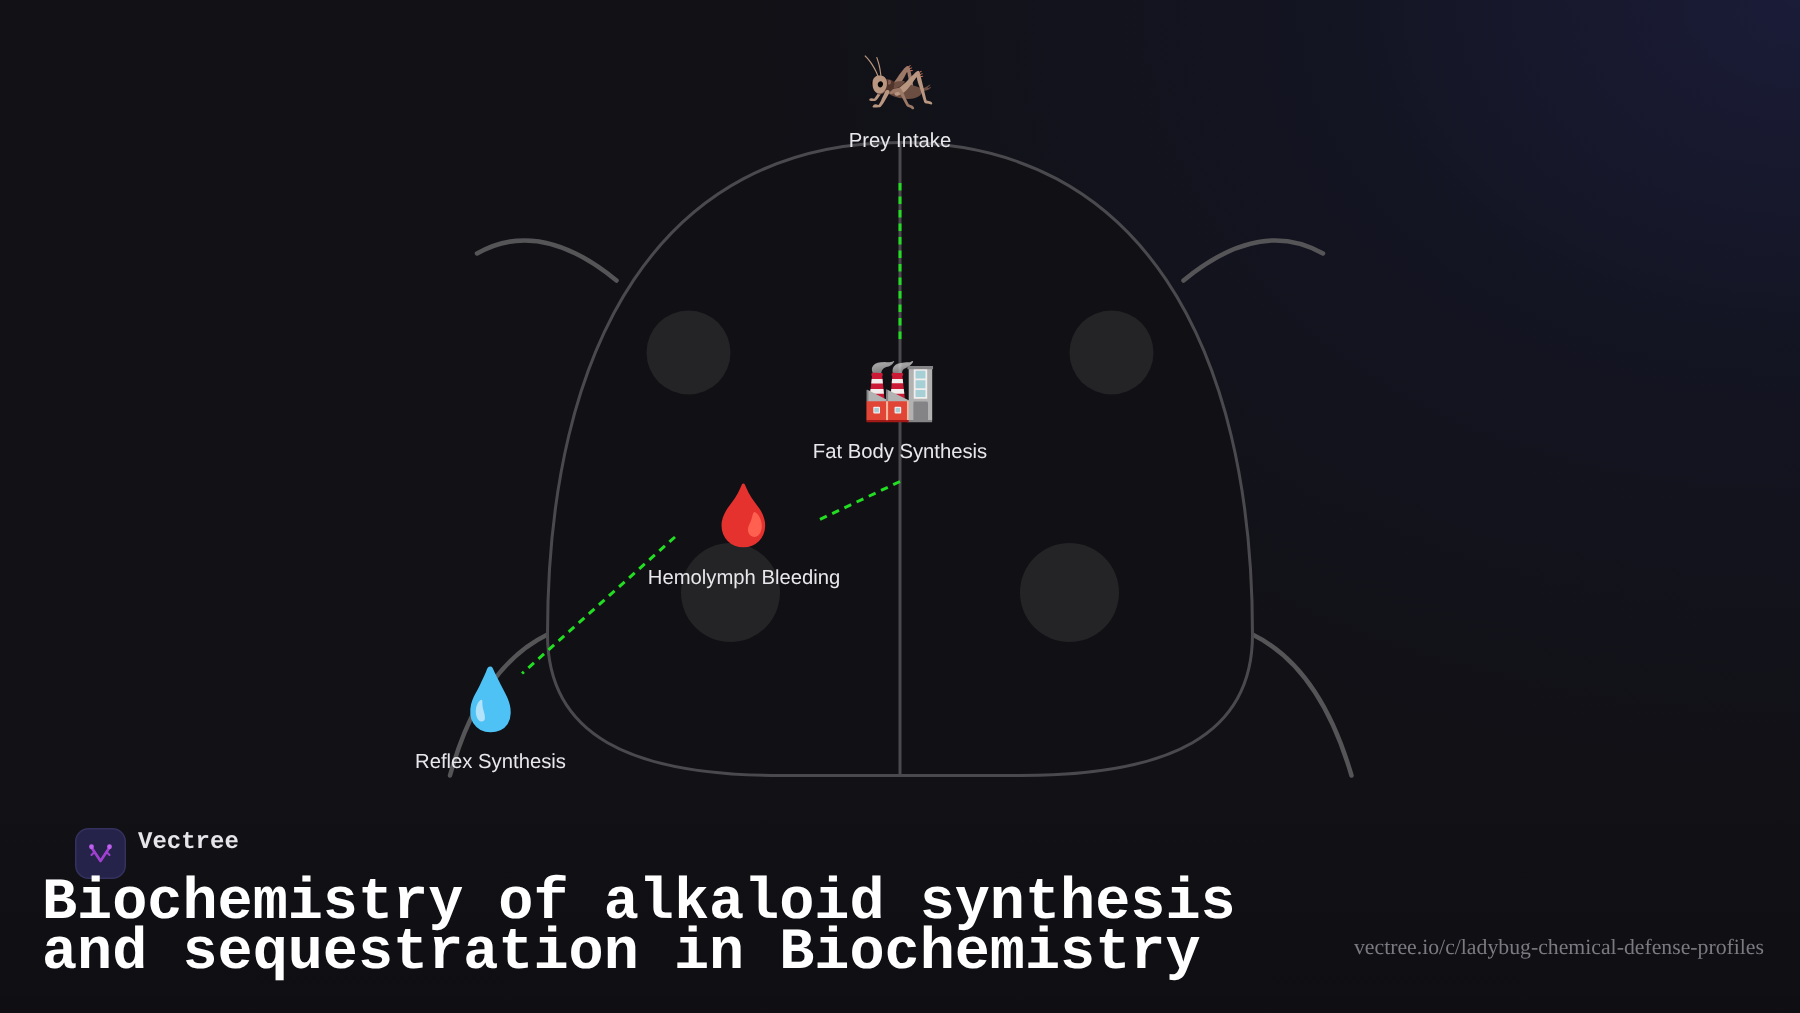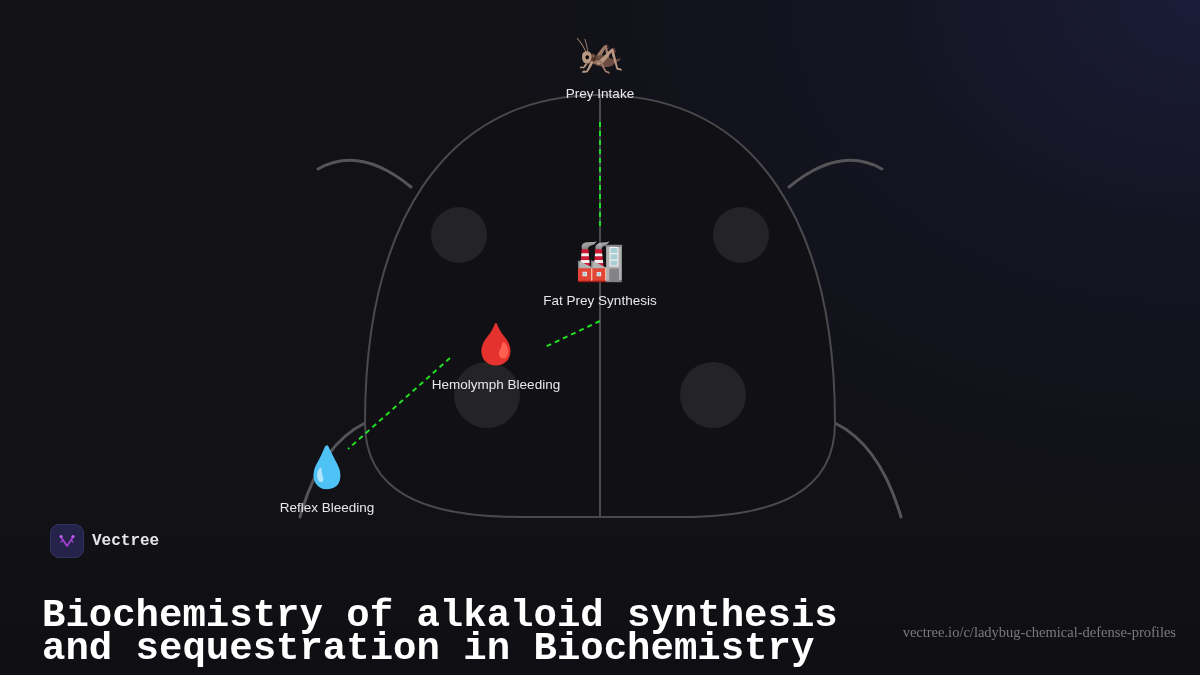--- a/index.html
+++ b/index.html
@@ -26,32 +26,32 @@
   }
   .node .emoji {
     font-size:40px; line-height:46px; height:46px;
     font-family:"DejaVu Sans", sans-serif;
   }
   .node .label {
     margin-top:10px; font-size:13.5px; color:#e8e8ec; white-space:nowrap;
     font-family:"Liberation Sans", sans-serif;
   }
   .brand {
-    position:absolute; left:24px; top:524px; display:flex; align-items:center; gap:8px;padding-left:26px;
+    position:absolute; left:24px; top:552px; display:flex; align-items:flex-start; gap:8px;padding-left:26px;
   }
   .brand-logo {
     width:34px; height:34px; border-radius:9px;
     background:#25234a; border:1px solid #34315e;
     display:flex; align-items:center; justify-content:center; box-sizing:border-box;
   }
   .brand-name {
     font-family:"Liberation Mono", monospace; font-weight:bold; font-size:16px; color:#e6e6ea;
   }
   .title {
-    position:absolute; left:24px; top:582px; margin:18px;
+    position:absolute; left:24px; top:582px; margin:4px;
     font-family:"Liberation Mono", monospace; font-weight:bold;
     font-size:39px; line-height:33px; color:#ffffff; letter-spacing:0px;
   }
   .title span { display:block; }
   .url {
     position:absolute; right:24px; top:624px;
     font-family:Liberation Serif, serif; font-size:14.5px; color:#7a7a80;
   }
 </style>
 </head>
@@ -82,31 +82,31 @@
   <line x1="450" y1="358" x2="348" y2="449" stroke="#22dd22" stroke-width="2" stroke-dasharray="5 4"></line>
 </svg>
 
 <div class="node" style="left:600px; top:30px;">
   <span class="emoji">🦗</span>
   <span class="label">Prey Intake</span>
 </div>
 
 <div class="node" style="left:600px; top:237px;">
   <span class="emoji">🏭</span>
-  <span class="label">Fat Prey Synthesis</span>
+  <span class="label">Fat Body Synthesis</span>
 </div>
 
 <div class="node" style="left:496px; top:321px;">
   <span class="emoji">🩸</span>
   <span class="label">Hemolymph Bleeding</span>
 </div>
 
 <div class="node" style="left:327px; top:444px;">
   <span class="emoji">💧</span>
-  <span class="label">Reflex Bleeding</span>
+  <span class="label">Reflex Synthesis</span>
 </div>
 
 <div class="brand">
   <div class="brand-logo">
     <svg width="18" height="16" viewBox="0 0 18 16">
       <path d="M3 4 L9 13 L15 4" fill="none" stroke="#a040d0" stroke-width="1.8" stroke-linecap="round" stroke-linejoin="round"></path>
       <path d="M5 7 L3 9 M13 7 L15 9" stroke="#a040d0" stroke-width="1.4" stroke-linecap="round"></path>
       <circle cx="3" cy="3.5" r="1.6" fill="#c060f0"></circle>
       <circle cx="15" cy="3.5" r="1.6" fill="#c060f0"></circle>
     </svg>

